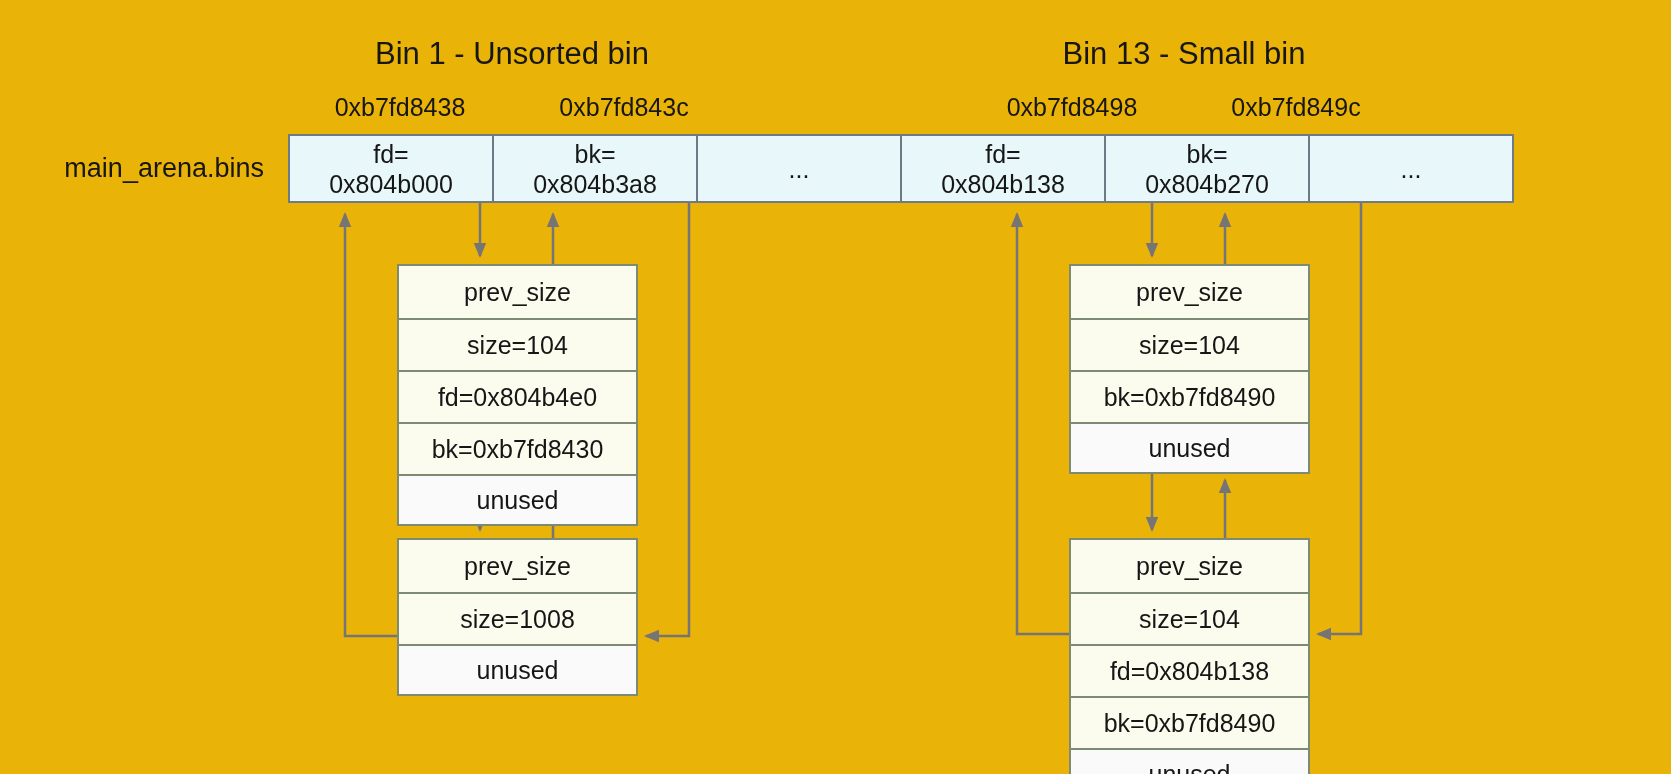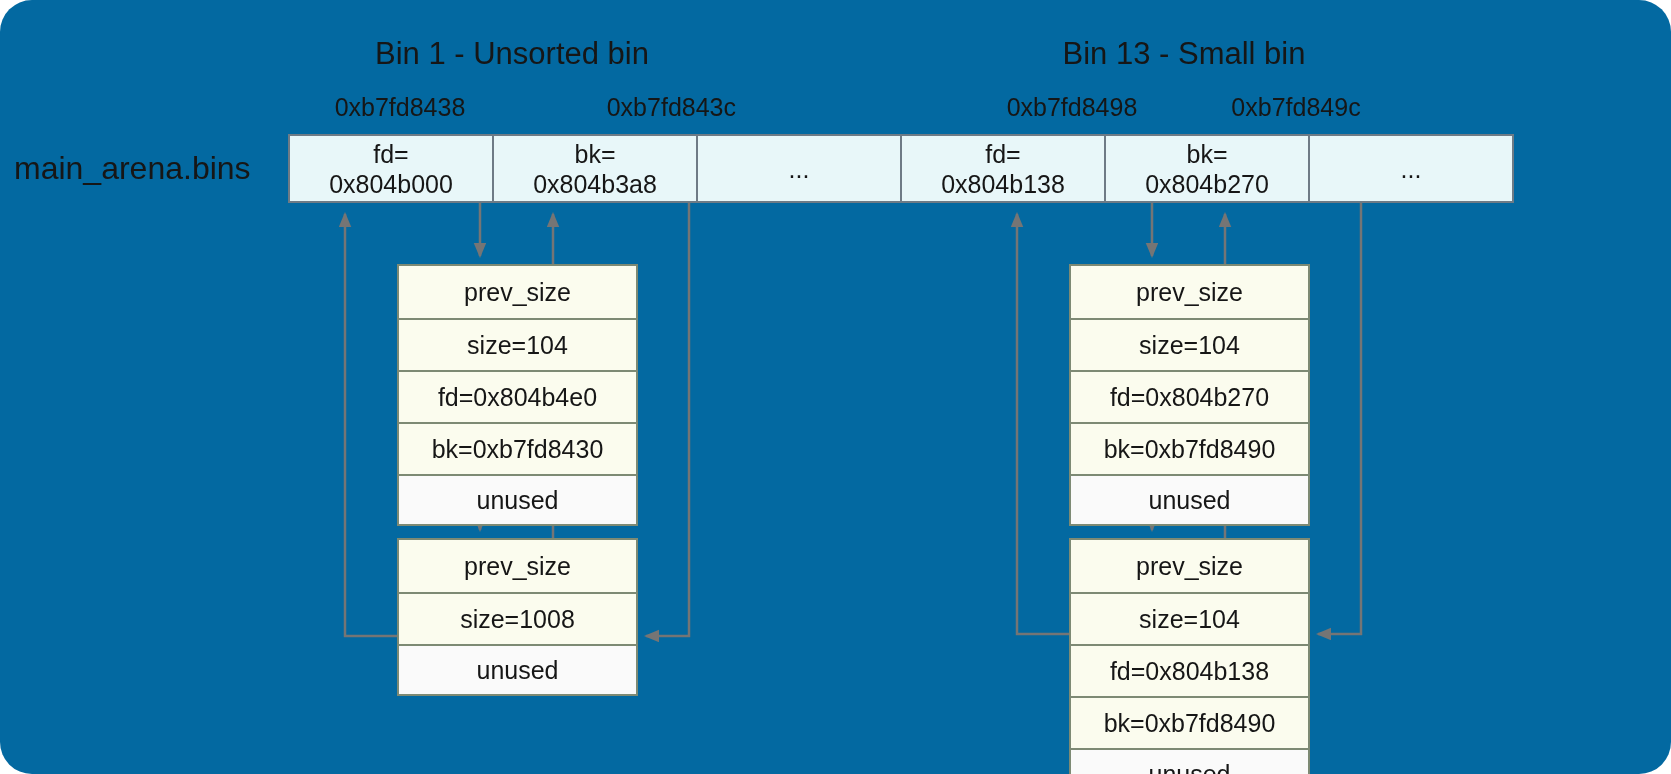--- a/index.html
+++ b/index.html
@@ -1,34 +1,33 @@
 <!DOCTYPE html>
 <html style="--bin-cell-fill: #e8f7f9; --bin-cell-border: #6e7b86; --chunk-fill: #fbfcee; --chunk-unused-fill: #fafafa; --chunk-border: #7d8a74; --arrow: #757575; --text: #161616;"><head>
 <meta charset="utf-8">
 <style>
   html,body { margin:0; padding:0; background:#ffffff; }
   .canvas {
     position:relative;
     width:1671px; height:774px;
-    background:#0369a1;
+    background:#eab308;
     font-family:"Liberation Sans", sans-serif;
     color:var(--text, #161616);
     overflow:hidden;
-    border-radius:32px;
   }
 
   
   .bin-title {
     position:absolute; top:34px; height:40px;
     text-align:center; font-size:31px; line-height:40px;
     white-space:nowrap;
   }
   .arena-label {
     position:absolute; left:14px; top:150px; width:250px; height:36px;
-    text-align:left; font-size:32px; line-height:36px; white-space:nowrap;
+    text-align:right; font-size:27px; line-height:36px; white-space:nowrap;
   }
   .addr-label {
     position:absolute; top:92px; height:30px; width:224px;
     text-align:center; font-size:25px; line-height:30px; white-space:nowrap;
   }
 
   
   .bins-row {
     position:absolute; left:288px; top:134px; width:1226px; height:69px;
     display:flex;
@@ -92,21 +91,21 @@
     <path d="M1069,634 L1017,634 L1017,214" marker-end="url(#ah)"></path>
     <path d="M1361,203 L1361,634 L1318,634" marker-end="url(#ah)"></path>
   </svg>
 
   <div class="bin-title" style="left:288px; width:448px;">Bin 1 - Unsorted bin</div>
   <div class="bin-title" style="left:960px; width:448px;">Bin 13 - Small bin</div>
 
   <div class="arena-label">main_arena.bins</div>
 
   <div class="addr-label" style="left:288px;">0xb7fd8438</div>
-  <div class="addr-label" style="left:512px;text-align:right;">0xb7fd843c</div>
+  <div class="addr-label" style="left:512px;">0xb7fd843c</div>
   <div class="addr-label" style="left:960px;">0xb7fd8498</div>
   <div class="addr-label" style="left:1184px;">0xb7fd849c</div>
 
   <div class="bins-row">
     <div class="bin-cell">
       <div>fd=</div>
       <div>0x804b000</div>
     </div>
     <div class="bin-cell">
       <div>bk=</div>
@@ -140,21 +139,20 @@
 
   <div class="chunk" style="left:397px; top:538px;">
     <div class="chunk-row">prev_size</div>
     <div class="chunk-row">size=1008</div>
     <div class="chunk-row unused">unused</div>
   </div>
 
   <div class="chunk" style="left:1069px; top:264px;">
     <div class="chunk-row">prev_size</div>
     <div class="chunk-row">size=104</div>
-    <div class="chunk-row">fd=0x804b270</div>
     <div class="chunk-row">bk=0xb7fd8490</div>
     <div class="chunk-row unused">unused</div>
   </div>
 
   <div class="chunk" style="left:1069px; top:538px;">
     <div class="chunk-row">prev_size</div>
     <div class="chunk-row">size=104</div>
     <div class="chunk-row">fd=0x804b138</div>
     <div class="chunk-row">bk=0xb7fd8490</div>
     <div class="chunk-row unused">unused</div>

